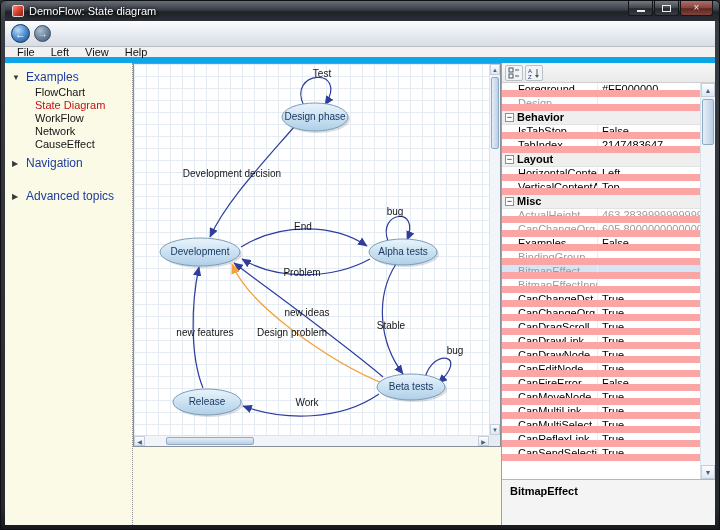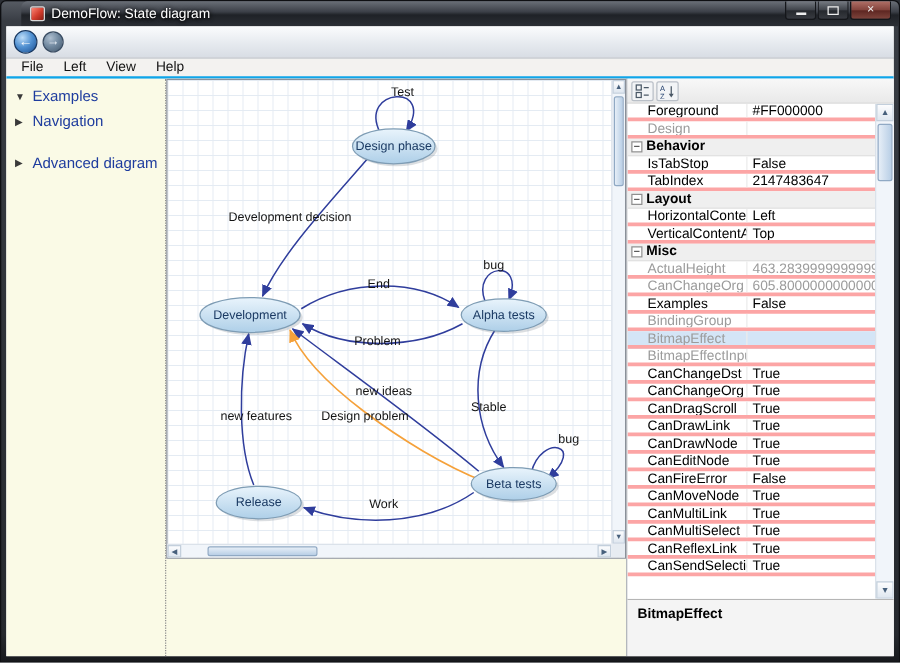--- a/index.html
+++ b/index.html
@@ -2,21 +2,21 @@
 <html><head>
 <meta charset="utf-8">
 <style>
   * { box-sizing: border-box; margin: 0; padding: 0; }
   html,body { width:720px; height:530px; overflow:hidden; }
   body { font-family:"Liberation Sans",sans-serif; background:#2b2e34; position:relative; }
 
   
   .window { position:absolute; inset:0; border:1px solid #0e0f12; border-radius:5px 5px 0 0;
             background:linear-gradient(180deg,#565b63 0%,#393d44 3%,#26292e 96%,#17191d 100%); }
-  .titlebar { position:absolute; left:16px; top:0; right:0; height:20px; display:flex; align-items:center;
+  .titlebar { position:absolute; left:4px; top:0; right:0; height:20px; display:flex; align-items:center;
               padding-left:7px; border-radius:5px 5px 0 0;
               background:linear-gradient(180deg,#6a6f77 0%,#3c4048 42%,#1f2227 55%,#2c2f35 100%); }
   .app-icon { width:12px; height:12px; margin-right:5px; border:1px solid #d8d8d8; border-radius:2px;
               background:linear-gradient(135deg,#ff8a7a 0%,#d23c2c 55%,#8c1f15 100%); }
   .win-title { color:#fff; font-size:11px; text-shadow:0 1px 3px #000, 0 0 4px rgba(0,0,0,.8); }
   .win-controls { position:absolute; right:6px; top:0; display:flex; }
   .win-btn { width:25px; height:15px; margin-left:1px; border:1px solid #14161a; border-top:none;
              border-radius:0 0 3px 3px; display:flex; align-items:center; justify-content:center;
              background:linear-gradient(180deg,#767b83 0%,#41454c 48%,#26292e 55%,#383b41 100%); color:#eee; }
   .win-btn.close { width:33px; background:linear-gradient(180deg,#b07067 0%,#85453e 48%,#5e2722 55%,#7e443c 100%);
@@ -30,21 +30,21 @@
   .toolbar { position:absolute; left:0; right:0; top:0; height:26px;
              background:linear-gradient(180deg,#fbfcfd 0%,#e6eaef 55%,#d8dde4 100%);
              border-bottom:1px solid #b9bec5; }
   .nav-btn { position:absolute; border-radius:50%; display:flex; align-items:center; justify-content:center;
              color:#fff; font-weight:bold; }
   .nav-btn.back { left:6px; top:3px; width:19px; height:19px; font-size:11px; border:1px solid #16365f;
              background:radial-gradient(circle at 35% 30%, #bcdcf8 0%, #4f8fd0 48%, #1a4c8e 100%); }
   .nav-btn.fwd  { left:29px; top:4px; width:17px; height:17px; font-size:10px; border:1px solid #3a4d63; color:#eef3f8;
              background:radial-gradient(circle at 35% 30%, #aebfd0 0%, #70889f 48%, #45586c 100%); }
   .menubar { position:absolute; left:0; right:0; top:26px; height:16px; background:#f3f2f0;
-             border-bottom:2px solid #0ea5e9; display:flex; align-items:center; padding-left:4px; }
+             border-bottom:6px solid #0ea5e9; display:flex; align-items:center; padding-left:4px; }
   .menu-item { font-size:11px; color:#111; padding:1px 8px; }
 
   
   .main { position:absolute; left:0; right:0; top:42px; bottom:0; display:flex; }
 
   
   .sidebar { flex:0 0 127px; background:#fafae6; padding-top:6px; overflow:hidden; }
   .tree-section { display:flex; align-items:center; gap:5px; padding:2px 0 2px 7px;
                   color:#1e3c9e; font-size:12px; height:16px; }
   .tree-arrow { font-size:8px; color:#3a3a3a; width:9px; }
@@ -81,21 +81,21 @@
   .hscroll .sb-thumb { top:1px; bottom:1px; left:32px; width:88px; background:linear-gradient(180deg,#e6eef7,#b9cfe6); }
 
   
   .proppanel { flex:1; min-width:0; display:flex; flex-direction:column; background:#fff; border-left:1px solid #9aa0a8; }
   .pg-toolbar { height:20px; background:linear-gradient(180deg,#f8f8f8,#e9e9e9); border-bottom:1px solid #cfcfcf;
                 display:flex; align-items:center; gap:2px; padding-left:3px; }
   .pg-tbtn { width:18px; height:16px; border:1px solid #b9bfc7; border-radius:2px; background:#f2f4f6;
              display:flex; align-items:center; justify-content:center; }
   .pg-body { flex:1; position:relative; overflow:hidden; background:#fff; }
   .pg-rows { position:absolute; left:0; top:0; right:15px; }
-  .pg-row { height:14px; line-height:13px; display:flex; font-size:11px; border-bottom:3px solid #fca5a5; overflow:hidden; }
+  .pg-row { height:14px; line-height:13px; display:flex; font-size:11px; border-bottom:7px solid #fca5a5; overflow:hidden; }
   .pg-cat { background:#efefef; font-weight:bold; color:#000; border-bottom:1px solid #e2e2e2; }
   .pg-exp { width:9px; height:9px; flex:0 0 9px; border:1px solid #8f8f8f; background:#fff; margin:2px 3px 0 3px;
             font-size:9px; line-height:7px; text-align:center; font-weight:normal; color:#000; }
   .pg-name { flex:0 0 96px; padding-left:16px; border-right:1px solid #ececec; white-space:nowrap; overflow:hidden; color:#000; }
   .pg-val { flex:1; padding-left:4px; white-space:nowrap; overflow:hidden; color:#000; }
   .pg-row.ro .pg-name, .pg-row.ro .pg-val { color:#9b9b9b; }
   .pg-row.sel { background:#d4e5f6; }
   .pg-sb { position:absolute; top:0; right:0; bottom:0; width:15px; background:#f1f5fa; border-left:1px solid #dbe2ea; }
   .pg-sb .sb-btn { width:14px; height:14px; left:0; font-size:7px; }
   .pg-sb .sb-btn.at-end { bottom:0; }
@@ -140,27 +140,34 @@
       <span class="menu-item">Help</span>
     </div>
 
     <div class="main">
 
       <div class="sidebar">
         <div class="tree-section">
           <span class="tree-arrow">▼</span>
           <span>Examples</span>
         </div>
+        <ul class="tree-items">
+          <li class="tree-item">FlowChart</li>
+          <li class="tree-item selected">State Diagram</li>
+          <li class="tree-item">WorkFlow</li>
+          <li class="tree-item">Network</li>
+          <li class="tree-item">CauseEffect</li>
+        </ul>
         <div class="tree-section gap-sm">
           <span class="tree-arrow">▶</span>
           <span>Navigation</span>
         </div>
         <div class="tree-section gap-lg">
           <span class="tree-arrow">▶</span>
-          <span>Advanced diagram</span>
+          <span>Advanced topics</span>
         </div>
       </div>
 
       <div class="center">
         <div class="canvas-wrap">
           <svg class="diagram-svg" width="356" height="371" viewBox="0 0 356 371">
             <defs>
               <marker id="arrN" markerWidth="9" markerHeight="7" refX="7.4" refY="3.5" orient="auto">
                 <path d="M0,0 L8,3.5 L0,7 Z" fill="#2f3d9c"></path>
               </marker>

